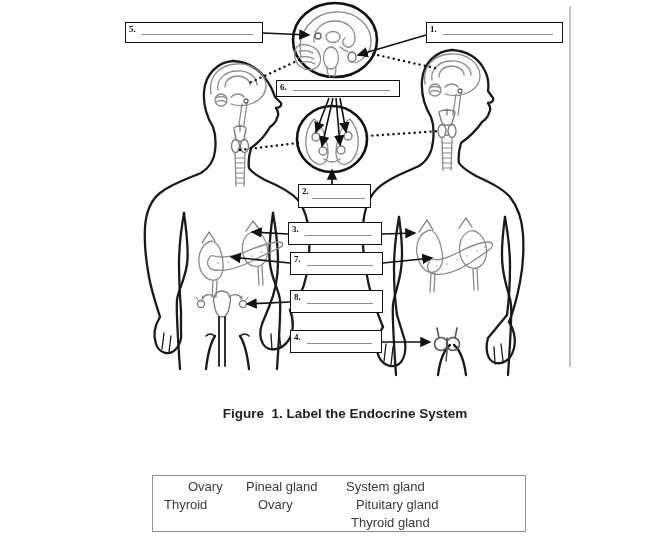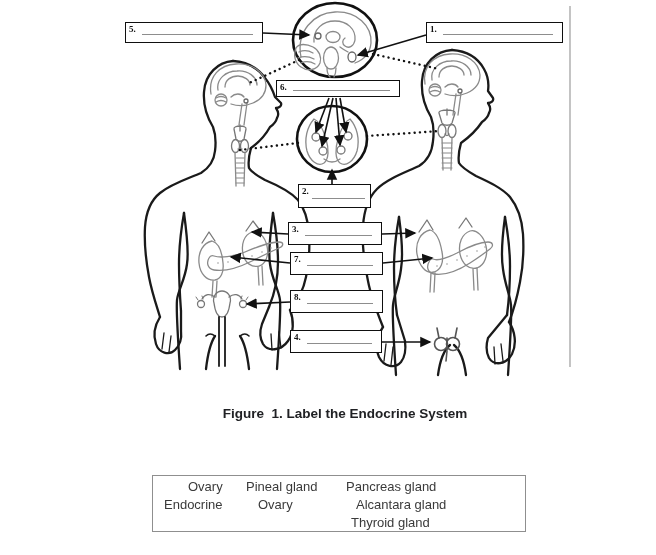--- a/index.html
+++ b/index.html
@@ -228,20 +228,20 @@
     <span class="blank"></span>
   </div>
 
   <div class="caption">
     <div class="cap-title">Figure  1. Label the Endocrine System</div>
   </div>
 
   <div class="wordbank">
     <span class="wb-item" style="left:11px;top:3px;margin-left:24px;">Ovary</span>
     <span class="wb-item" style="left:93px;top:3px;">Pineal gland</span>
-    <span class="wb-item" style="left:193px;top:3px;">Pancreas gland</span>
-    <span class="wb-item" style="left:11px;top:21px;">Endocrine</span>
+    <span class="wb-item" style="left:193px;top:3px;">System gland</span>
+    <span class="wb-item" style="left:11px;top:21px;">Thyroid</span>
     <span class="wb-item" style="left:105px;top:21px;">Ovary</span>
-    <span class="wb-item" style="left:203px;top:21px;">Alcantara gland</span>
+    <span class="wb-item" style="left:203px;top:21px;">Pituitary gland</span>
     <span class="wb-item" style="left:198px;top:39px;text-align:center;">Thyroid gland</span>
   </div>
 
 </div>
 
 </body></html>

